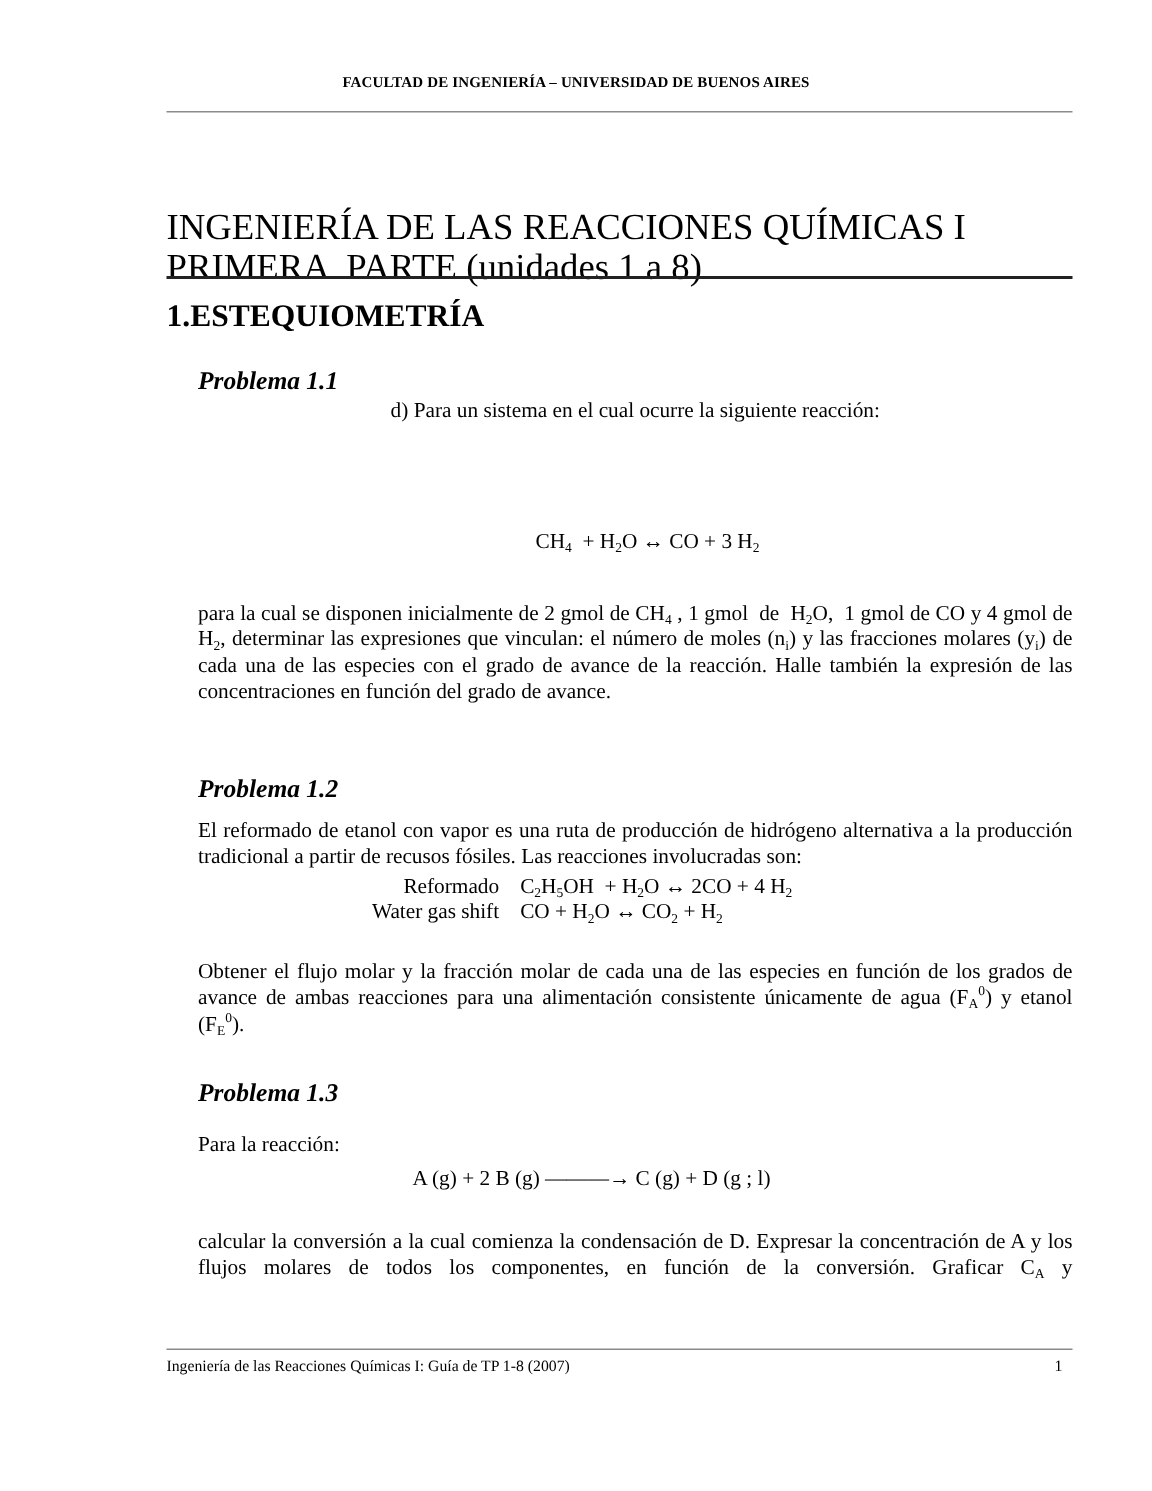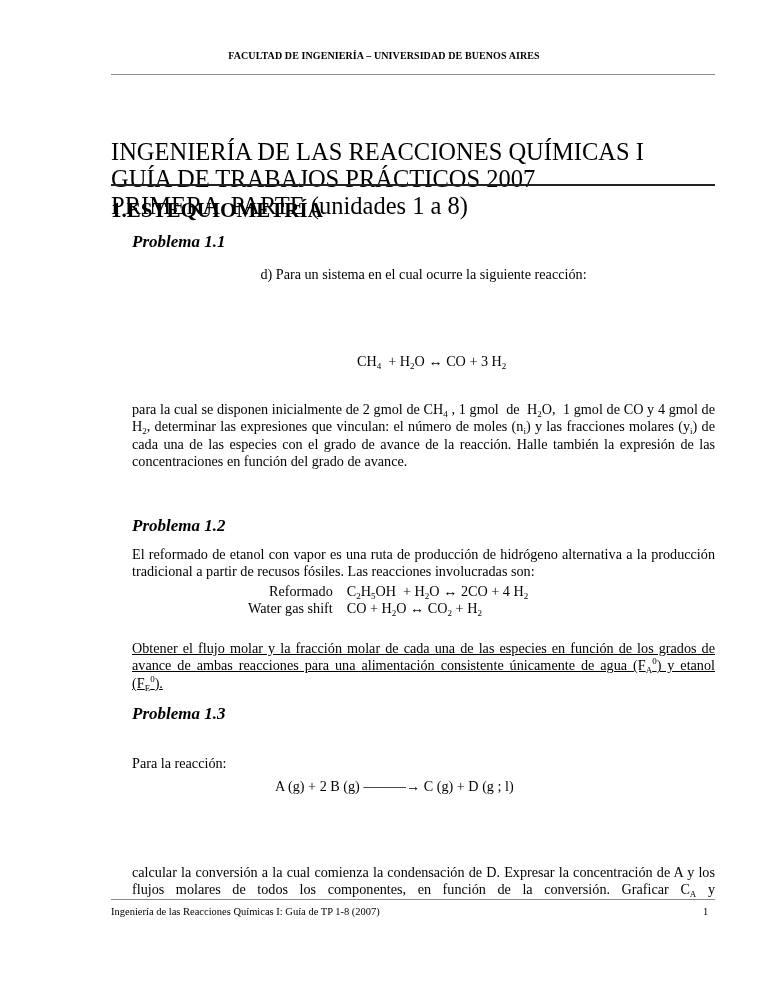--- a/index.html
+++ b/index.html
@@ -22,28 +22,27 @@
   .eq-table td { padding: 0; font-size: 14.2px; line-height: 17px; white-space: nowrap; margin-top: 36px; }
 </style>
 </head>
 <body>
 
 <div class="abs header-text" style="left:-29px;">FACULTAD DE INGENIERÍA – UNIVERSIDAD DE BUENOS AIRES</div>
 <div class="abs rule" style="left:111px; width:604px; top:74px;"></div>
 
 <div class="abs title">
   <div>INGENIERÍA DE LAS REACCIONES QUÍMICAS I</div>
-  <div>GUÍA DE TRABAJOS PRÁCTICOS 2007</div>
   <div><span style="white-space:pre;">PRIMERA  PARTE</span> <span>(unidades 1 a 8)</span></div>
 </div>
 <div class="abs title-rule" style="left:111px; width:604px; top:184px;"></div>
 
 <div class="abs section">1.ESTEQUIOMETRÍA</div>
 
-<div class="abs prob" style="left:132px; top:232px;">Problema 1.1</div>
+<div class="abs prob" style="left:132px; top:244px;">Problema 1.1</div>
 
 <div class="abs para" style="top:266px;">
   <p style="text-align:center;">d) Para un sistema en el cual ocurre la siguiente reacción:</p>
 </div>
 
 <div class="abs eq" style="left:357px; top:353px;">
   <span>CH</span><sub>4</sub><span style="white-space:pre;">  + H</span><sub>2</sub><span>O ↔ CO + 3 H</span><sub>2</sub>
 </div>
 
 <div class="abs para" style="top:401px;">
@@ -61,30 +60,30 @@
     <td><span>C</span><sub>2</sub><span>H</span><sub>5</sub><span style="white-space:pre;">OH  + H</span><sub>2</sub><span>O ↔ 2CO + 4 H</span><sub>2</sub></td>
   </tr>
   <tr>
     <td style="text-align:right; padding-right:14px;">Water gas shift</td>
     <td><span>CO + H</span><sub>2</sub><span>O ↔ CO</span><sub>2</sub><span style="white-space:pre;"> + H</span><sub>2</sub></td>
   </tr>
 </tbody>
   </table>
 
 <div class="abs para" style="top:640px;">
-  <p style="text-align-last:left;text-decoration:underline;"><span>Obtener el flujo molar y la fracción molar de cada una de las especies en función de los grados de avance de ambas reacciones para una alimentación consistente únicamente de agua (F</span><sub>A</sub><sup>0</sup><span>) y etanol (F</span><sub>E</sub><sup>0</sup><span>).</span></p>
+  <p style="text-align-last:left;"><span>Obtener el flujo molar y la fracción molar de cada una de las especies en función de los grados de avance de ambas reacciones para una alimentación consistente únicamente de agua (F</span><sub>A</sub><sup>0</sup><span>) y etanol (F</span><sub>E</sub><sup>0</sup><span>).</span></p>
 </div>
 
-<div class="abs prob" style="left:132px; top:704px;">Problema 1.3</div>
+<div class="abs prob" style="left:132px; top:719px;">Problema 1.3</div>
 
 <div class="abs para" style="top:755px;">Para la reacción:</div>
 
 <div class="abs eq" style="left:275px; top:778px;">
   <span style="white-space:pre;">A (g) + 2 B (g) </span><span>———→</span><span style="white-space:pre;"> C (g) + D (g ; l)</span>
 </div>
 
-<div class="abs para" style="top:864px; width:583px;">
+<div class="abs para" style="top:820px; width:583px;">
   <p style="text-align-last:justify;"><span>calcular la conversión a la cual comienza la condensación de D. Expresar la concentración de A y los flujos molares de todos los componentes, en función de la conversión. Graficar C</span><sub>A</sub><span> y</span></p>
 </div>
 
 <div class="abs rule" style="left:111px; width:604px; top:899px;"></div>
 <div class="abs footer-text">Ingeniería de las Reacciones Químicas I: Guía de TP 1-8 (2007)</div>
 <div class="abs page-num">1</div>
 
 </body></html>

